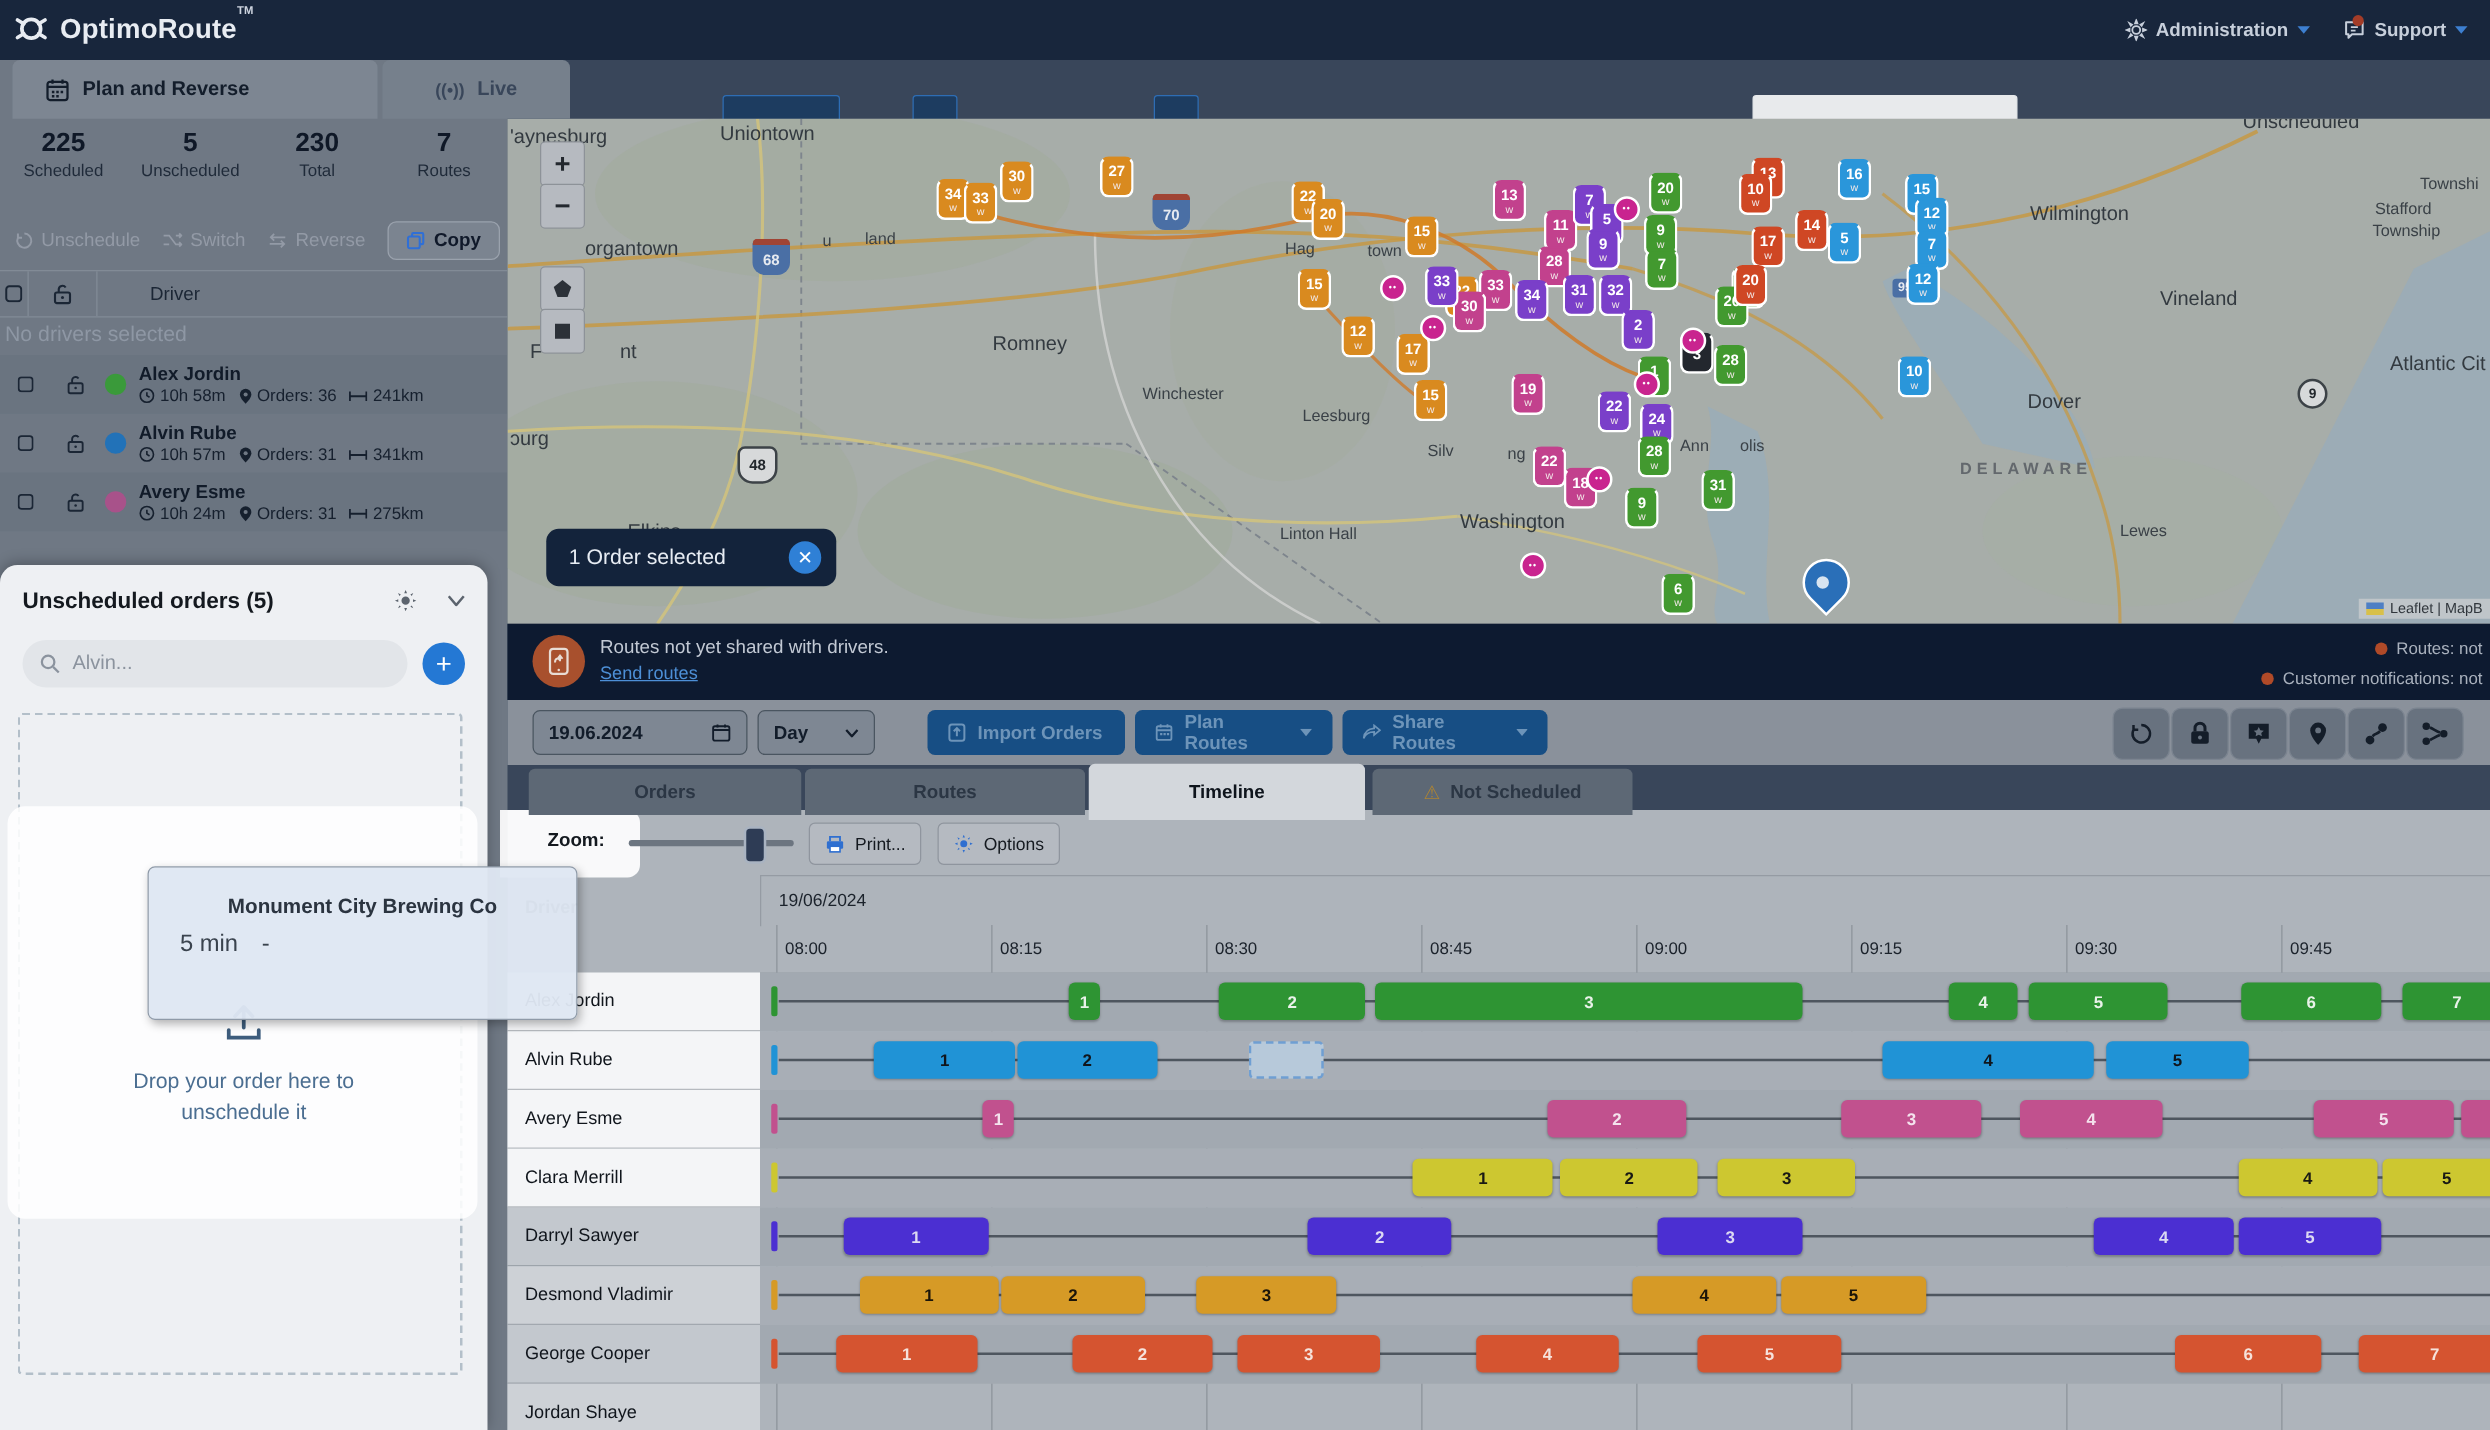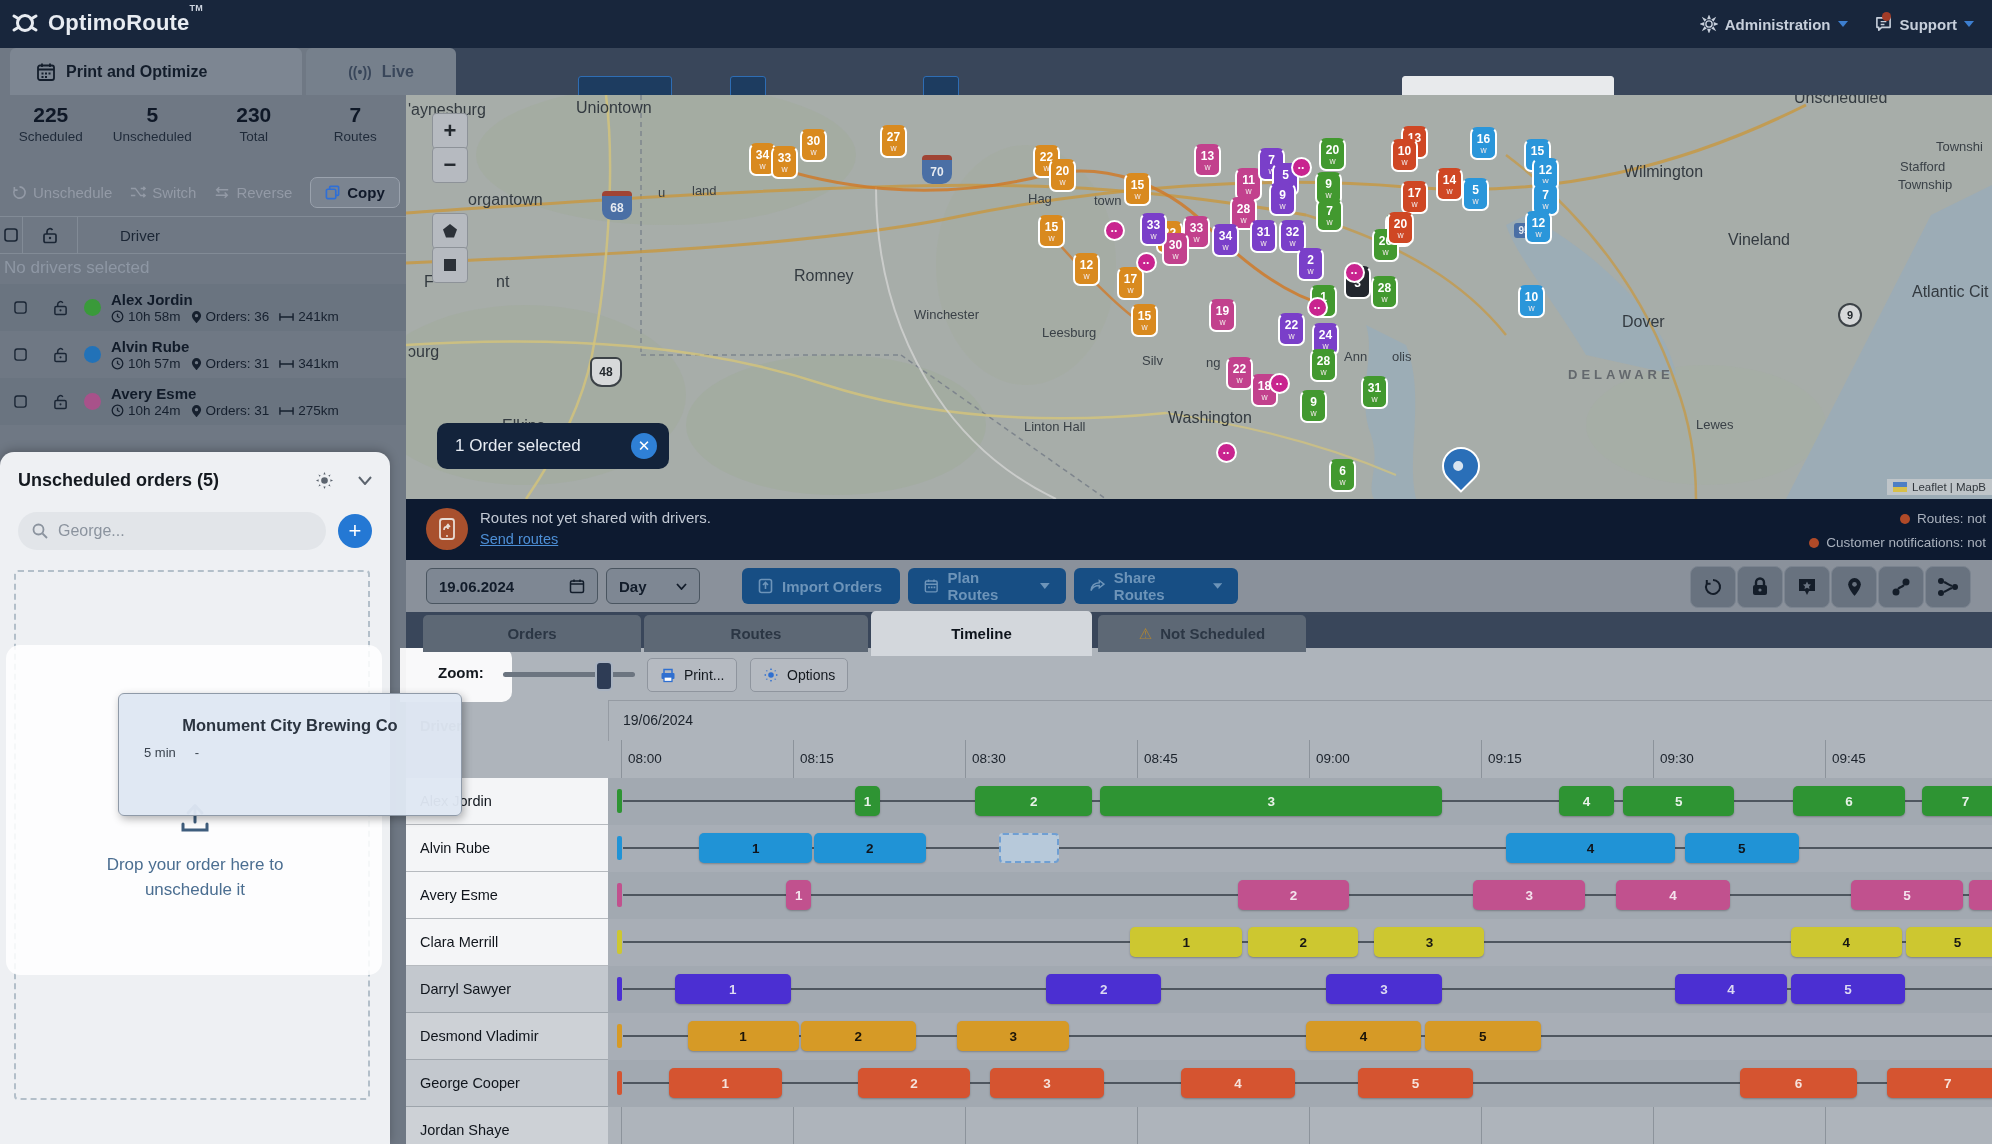--- a/index.html
+++ b/index.html
@@ -49,21 +49,21 @@
   .search-row{left:18px;top:60px;width:354px;display:flex;align-items:center;gap:12px;}
   .search-pill{flex:1;height:38px;background:#e2e5e9;border-radius:19px;display:flex;align-items:center;gap:10px;padding:0 14px;color:#8b939e;font-size:16px;}
   .add-btn{width:34px;height:34px;border-radius:50%;background:#2478d4;color:#fff;font-size:22px;display:flex;align-items:center;justify-content:center;cursor:pointer;}
   .dropzone{left:14px;top:118px;width:356px;height:530px;border:2px dashed #b3bfc9;border-radius:4px;box-sizing:border-box;}
   .white-overlay{left:6px;top:193px;width:376px;height:330px;background:rgba(255,255,255,.87);border-radius:14px;z-index:2;}
   .drop-hint{left:0;top:350px;width:390px;text-align:center;color:#4b6e91;font-size:17px;line-height:1.5;z-index:3;}
   
   #dragcard{left:118px;top:693px;width:344px;height:123px;background:rgba(223,231,242,.96);border:1.5px solid #8f9aa8;
             border-radius:6px;z-index:60;box-shadow:2px 3px 8px rgba(0,0,0,.3);box-sizing:border-box;}
   #dragcard .t{margin-top:22px;text-align:center;font-size:16.5px;font-weight:bold;color:#2b3440;}
-  #dragcard .m{margin-top:10px;margin-left:25px;font-size:13px;color:#3a434e;display:flex;gap:19px;}
+  #dragcard .m{margin-top:10px;margin-left:25px;font-size:19px;color:#3a434e;display:flex;gap:19px;}
   
   #main{left:406px;top:48px;width:1586px;height:784px;background:#39465a;}
   
   .frag{position:absolute;top:28px;height:19px;border:1px solid #2e6db4;background:#1d3c60;border-radius:3px 3px 0 0;}
   
   #map{left:0px;top:47px;width:1586px;height:404px;background:#a7ada9;overflow:hidden;}
   .map-label{position:absolute;color:#3a4147;font-size:13px;white-space:pre;}
   .map-label.big{font-size:16px;color:#333a40;}
   .map-label.state{font-size:13px;letter-spacing:4px;color:#63686d;font-weight:bold;}
   .pin{position:absolute;width:27px;height:33px;border-radius:7px;border:2px solid #fff;box-sizing:border-box;
@@ -176,21 +176,21 @@
 
   <div id="sidebar" class="abs">
     <div class="abs tab-plan">
       <span>
         <svg width="20" height="20" viewBox="0 0 20 20">
             <rect x="2" y="3.5" width="16" height="14.5" rx="2" fill="none" stroke="#131d2b" stroke-width="1.8"></rect>
             <path d="M2 7.5 H18 M6 1.5 V5 M14 1.5 V5" stroke="#131d2b" stroke-width="1.8"></path>
             <path d="M5.5 10.5h2v2h-2zM9 10.5h2v2H9zM12.5 10.5h2v2h-2zM5.5 14h2v2h-2zM9 14h2v2H9z" fill="#131d2b"></path>
           </svg>
       </span>
-      <span>Print and Optimize</span>
+      <span>Plan and Reverse</span>
     </div>
     <div class="abs tab-live">
       <span style="font-size:14px;">((•))</span>
       <span>Live</span>
     </div>
     <div class="abs stats-row" id="stats-row">
         <div class="stat">
           <div class="v">225</div>
           <div class="l">Scheduled</div>
         </div>
@@ -924,21 +924,21 @@
       </span>
     </div>
     <div class="abs search-row">
       <div class="search-pill">
         <span>
           <svg width="16" height="16" viewBox="0 0 16 16">
               <circle cx="6.5" cy="6.5" r="5" fill="none" stroke="#8b939e" stroke-width="1.8"></circle>
               <path d="M10.5 10.5 L15 15" stroke="#8b939e" stroke-width="1.8"></path>
             </svg>
         </span>
-        <span>George...</span>
+        <span>Alvin...</span>
       </div>
       <div class="add-btn">
           <span>+</span>
         </div>
     </div>
     <div class="abs dropzone"></div>
     <div class="abs white-overlay"></div>
     <div class="abs drop-hint">
       <div style="margin-bottom:10px;">
         <svg width="34" height="32" viewBox="0 0 34 32" style="display:inline-block;">

